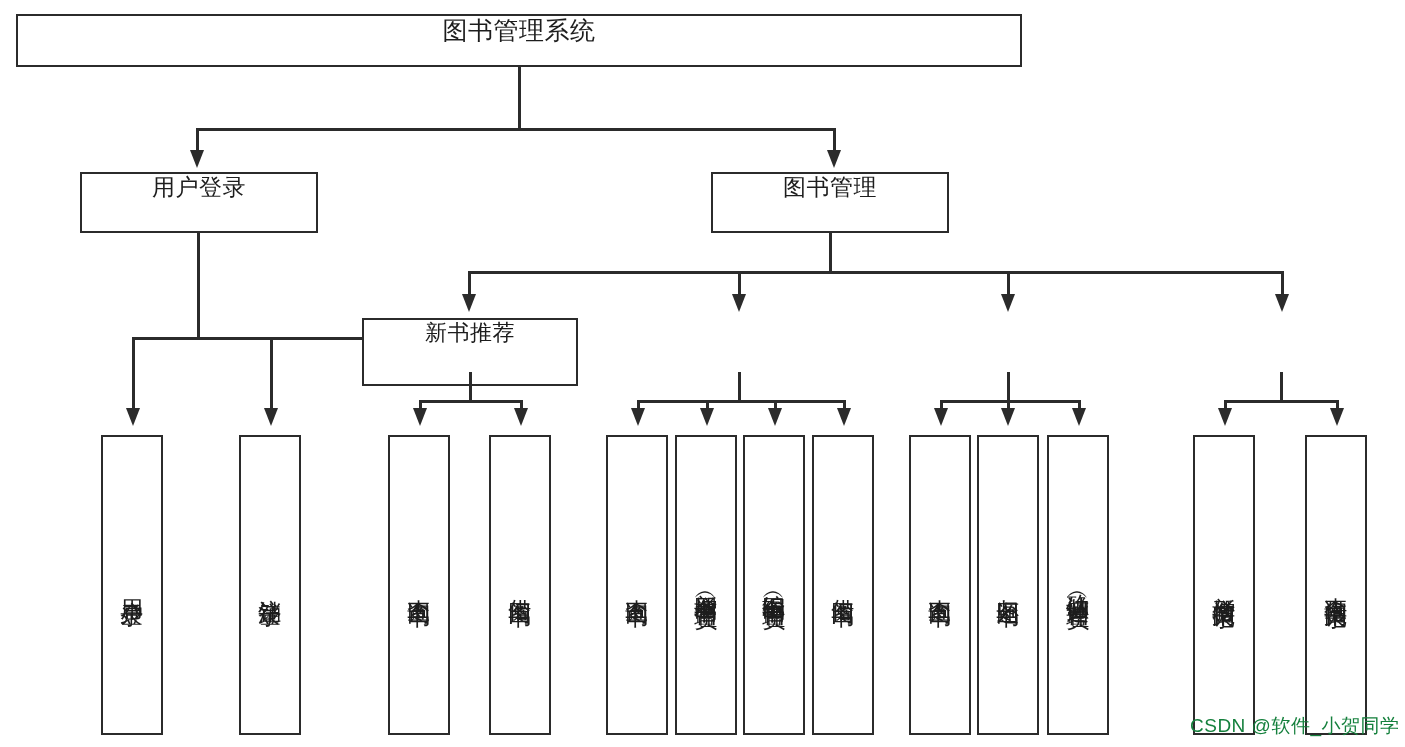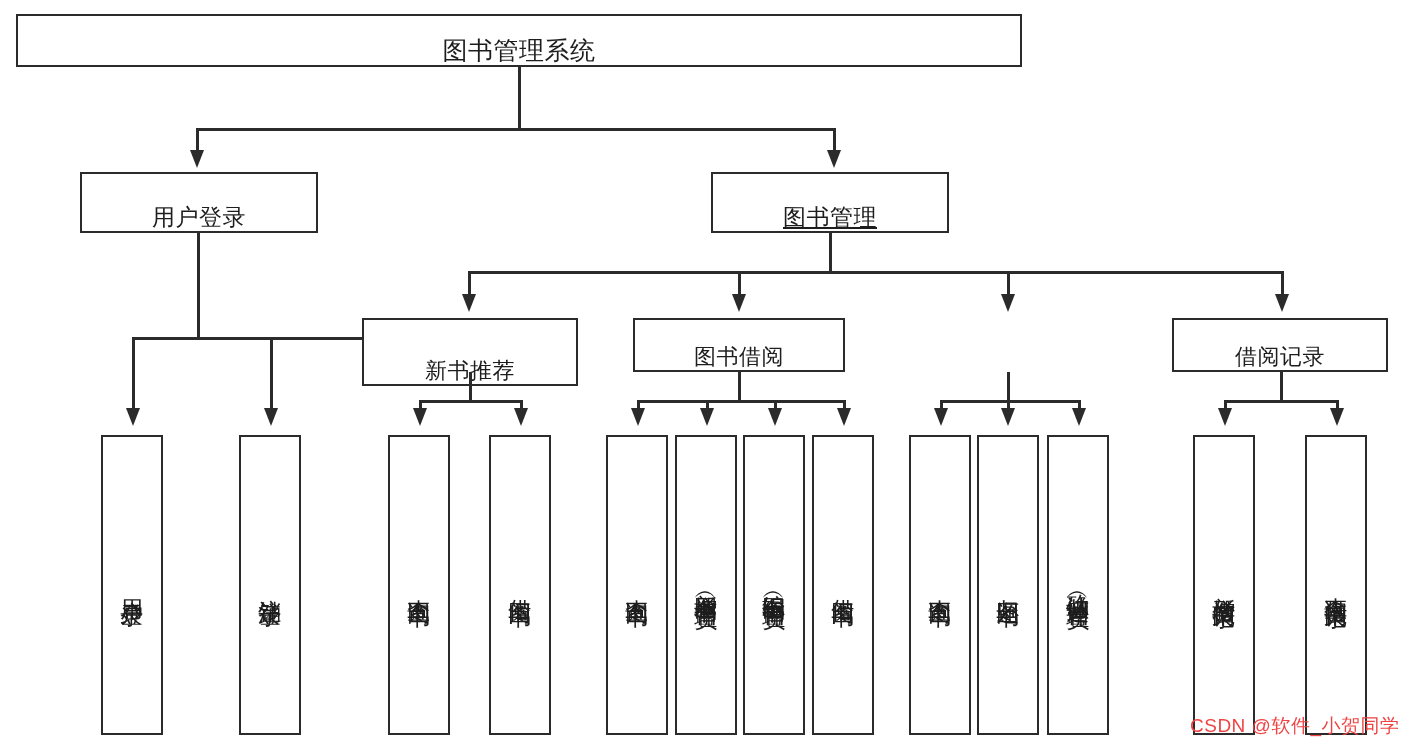--- a/index.html
+++ b/index.html
@@ -15,21 +15,21 @@
     background:#ffffff;
     overflow:hidden;
   }
   
   .node{
     position:absolute;
     box-sizing:border-box;
     background:#ffffff;
     border:2.5px solid #2b2b2b;
     display:flex;
-    align-items:flex-end;
+    align-items:flex-start;
     justify-content:center;
     color:#1d1d1d;
   }
   .node .label{
     display:block;
     text-align:center;
     line-height:1.18;
     letter-spacing:0.5px;
   }
   .node.root .label{font-size:25px;}
@@ -56,21 +56,21 @@
   .arrow{
     position:absolute;
     width:0;height:0;
     border-left:7px solid transparent;
     border-right:7px solid transparent;
     border-top:18px solid #2b2b2b;
   }
   
   #watermark{
     position:absolute;
-    color:#ef4444;
+    color:#15803d;
     font-size:19px;
     white-space:nowrap;
     pointer-events:none;
     letter-spacing:0.5px;
   }
 </style>
 </head>
 <body>
 
 <div id="canvas">
@@ -85,21 +85,21 @@
 
   <div class="conn vline" style="left:196px;top:128px;width:2.5px;height:24px;"></div>
   <div class="arrow" style="left:190px;top:150px;"></div>
   <div class="conn vline" style="left:833px;top:128px;width:2.5px;height:24px;"></div>
   <div class="arrow" style="left:827px;top:150px;"></div>
 
   <div class="node lvl1" style="left:80px;top:172px;width:238px;height:61px;">
     <span class="label">用户登录</span>
   </div>
 
-  <div class="node lvl1" style="left:711px;top:172px;width:238px;height:61px;text-decoration:underline;">
+  <div class="node lvl1" style="left:711px;top:172px;width:238px;height:61px;">
     <span class="label">图书管理</span>
   </div>
 
   <div class="conn vline" style="left:197px;top:233px;width:2.5px;height:106px;"></div>
   <div class="conn hline" style="left:132px;top:337px;width:270px;height:2.5px;"></div>
   <div class="conn vline" style="left:132px;top:337px;width:2.5px;height:73px;"></div>
   <div class="arrow" style="left:126px;top:408px;"></div>
   <div class="conn vline" style="left:270px;top:337px;width:2.5px;height:73px;"></div>
   <div class="arrow" style="left:264px;top:408px;"></div>
 
@@ -115,28 +115,22 @@
   <div class="conn vline" style="left:1007px;top:271px;width:2.5px;height:25px;"></div>
   <div class="arrow" style="left:1001px;top:294px;"></div>
 
   <div class="conn vline" style="left:1281px;top:271px;width:2.5px;height:25px;"></div>
   <div class="arrow" style="left:1275px;top:294px;"></div>
 
   <div class="node lvl2" style="left:362px;top:318px;width:216px;height:68px;">
     <span class="label">新书推荐</span>
   </div>
 
-  <div class="node lvl2" style="left:633px;top:318px;width:212px;height:54px;">
-    <span class="label">图书借阅</span>
-  </div>
-
-
-  <div class="node lvl2" style="left:1172px;top:318px;width:216px;height:54px;">
-    <span class="label">借阅记录</span>
-  </div>
+
+
 
   <div class="conn vline" style="left:469px;top:372px;width:2.5px;height:30px;"></div>
   <div class="conn hline" style="left:419px;top:400px;width:104px;height:2.5px;"></div>
   <div class="conn vline" style="left:419px;top:400px;width:2.5px;height:10px;"></div>
   <div class="arrow" style="left:413px;top:408px;"></div>
   <div class="conn vline" style="left:520px;top:400px;width:2.5px;height:10px;"></div>
   <div class="arrow" style="left:514px;top:408px;"></div>
 
   <div class="conn vline" style="left:738px;top:372px;width:2.5px;height:30px;"></div>
   <div class="conn hline" style="left:637px;top:400px;width:208px;height:2.5px;"></div>

